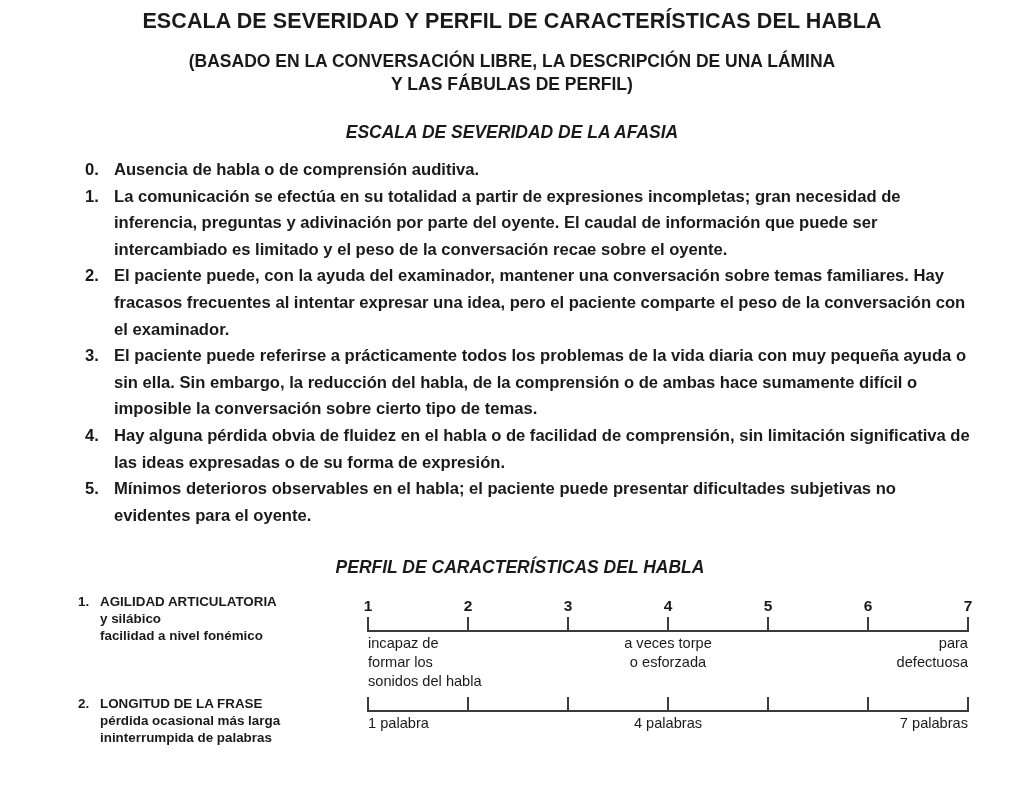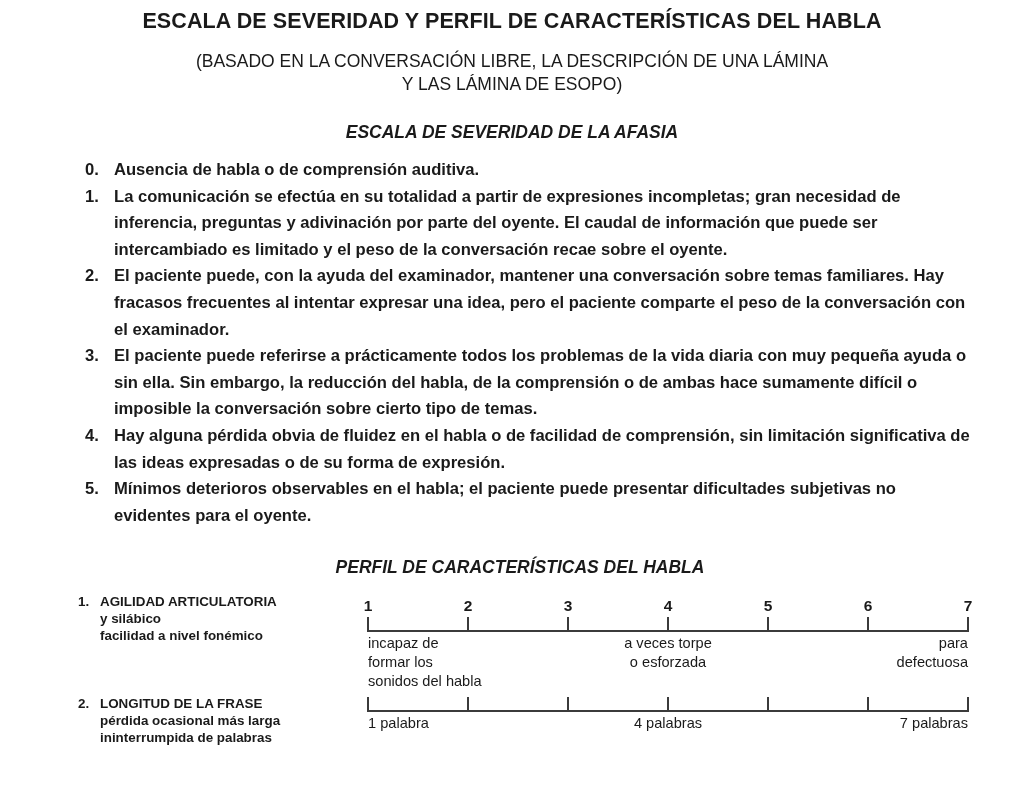--- a/index.html
+++ b/index.html
@@ -22,21 +22,21 @@
     text-align: center;
     font-weight: bold;
     font-size: 21.5px;
     letter-spacing: 0.1px;
     line-height: 26px;
     margin: 8px 0 16px 0;
     padding: 0 32px;
   }
   .doc-subtitle {
     text-align: center;
-    font-weight: normal;
+    font-weight: bold;
     font-size: 17.5px;
     line-height: 23px;
     margin: 2px 0 0 0;
     padding: 0 60px;
   }
   .section-heading {
     text-align: center;
     font-weight: bold;
     font-style: italic;
     font-size: 17.5px;
@@ -154,21 +154,21 @@
   .row2 .scale-captions { height: 30px; }
 </style>
 </head>
 <body>
 
 <div>
 
   <h1 class="doc-title">ESCALA DE SEVERIDAD Y PERFIL DE CARACTERÍSTICAS DEL HABLA</h1>
   <div class="doc-subtitle">
     <span>(BASADO EN LA CONVERSACIÓN LIBRE, LA DESCRIPCIÓN DE UNA LÁMINA</span><br>
-    <span>Y LAS LÁMINA DE ESOPO)</span>
+    <span>Y LAS FÁBULAS DE PERFIL)</span>
   </div>
 
   <div class="section-heading" id="severity-heading">ESCALA DE SEVERIDAD DE LA AFASIA</div>
 
   <ul class="severity-list" id="severity-list">
       <li class="severity-item"><span class="severity-num">0.</span><span class="severity-text">Ausencia de habla o de comprensión auditiva.</span></li>
       <li class="severity-item"><span class="severity-num">1.</span><span class="severity-text">La comunicación se efectúa en su totalidad a partir de expresiones incompletas; gran necesidad de inferencia, preguntas y adivinación por parte del oyente. El caudal de información que puede ser intercambiado es limitado y el peso de la conversación recae sobre el oyente.</span></li>
       <li class="severity-item"><span class="severity-num">2.</span><span class="severity-text">El paciente puede, con la ayuda del examinador, mantener una conversación sobre temas familiares. Hay fracasos frecuentes al intentar expresar una idea, pero el paciente comparte el peso de la conversación con el examinador.</span></li>
       <li class="severity-item"><span class="severity-num">3.</span><span class="severity-text">El paciente puede referirse a prácticamente todos los problemas de la vida diaria con muy pequeña ayuda o sin ella. Sin embargo, la reducción del habla, de la comprensión o de ambas hace sumamente difícil o imposible la conversación sobre cierto tipo de temas.</span></li>
       <li class="severity-item"><span class="severity-num">4.</span><span class="severity-text">Hay alguna pérdida obvia de fluidez en el habla o de facilidad de comprensión, sin limitación significativa de las ideas expresadas o de su forma de expresión.</span></li>

